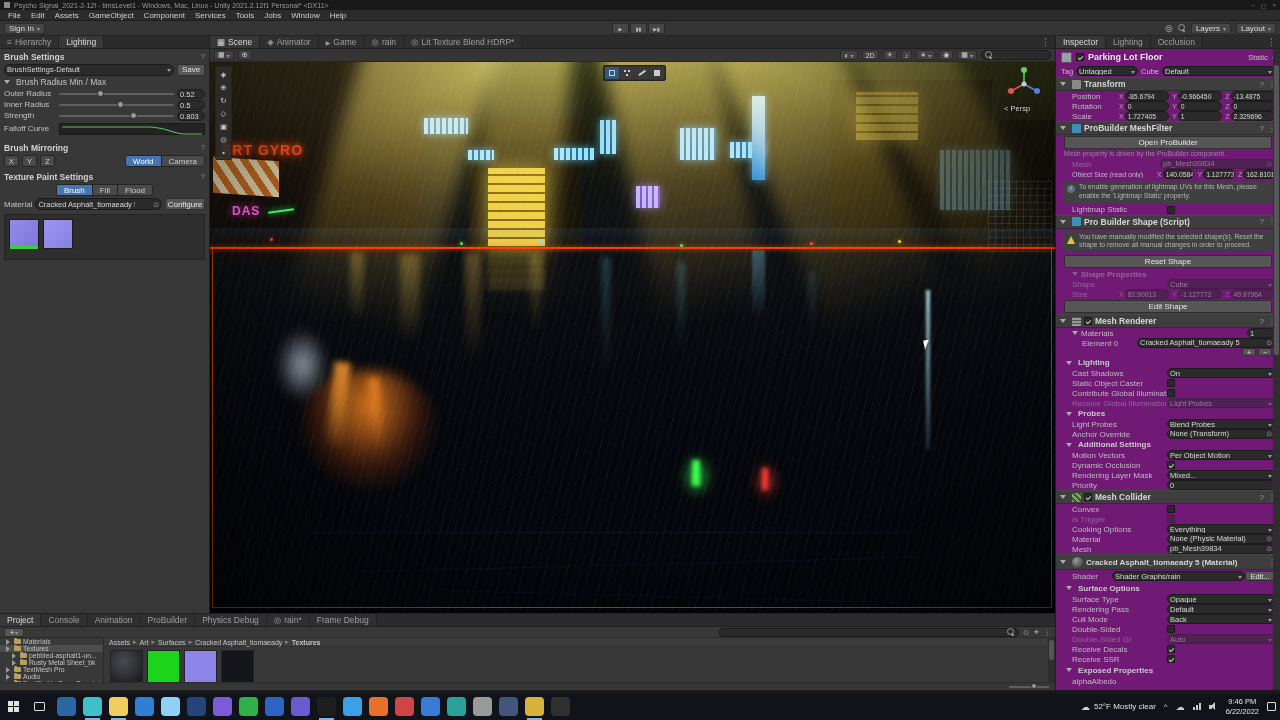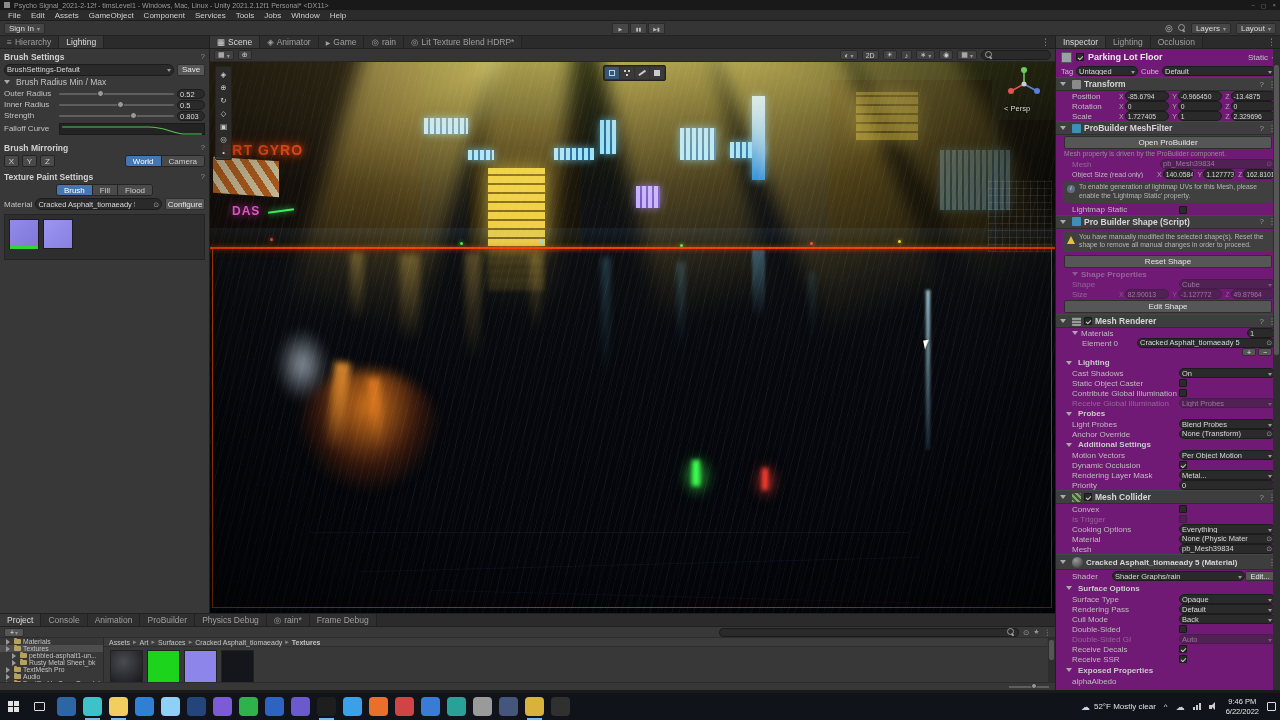--- a/index.html
+++ b/index.html
@@ -89,21 +89,21 @@
 #vp-cursor{position:absolute;left:714px;top:278px;width:0;height:0;border-left:6px solid #fff;border-bottom:9px solid transparent;filter:drop-shadow(0 0 1px #000);transform:rotate(-12deg)}
 
 #inspector{position:absolute;left:1055px;top:36px;width:225px;height:654px;background:#701a75;border-left:1px solid #202020;overflow:hidden}
 .itab-row{height:13px;background:#2b2b2b;display:flex;border-bottom:1px solid #202020}
 .chead{height:14px;background:#3e3e3e;border-top:1px solid #474747;border-bottom:1px solid #2e2e2e;display:flex;align-items:center;gap:3px;padding:0 4px;font-weight:bold;font-size:8.5px;color:#d6d6d6}
 .chead .right{margin-left:auto;display:flex;gap:4px;color:#999;font-weight:normal;font-size:8px}
 .cicon{width:9px;height:9px;flex:none;border-radius:1px;background:#8a8a8a}
 .cicon.pb{background:#3e8fb8}
 .irow{display:flex;align-items:center;height:10px;padding:0 5px 0 16px;font-size:8px;color:#bdbdbd}
 .ilbl{flex:none;overflow:hidden;white-space:nowrap}
-.w44{width:44px}.w82{width:82px;font-size:7px}.w95{width:107px}.w40{width:40px}
+.w44{width:44px}.w82{width:82px;font-size:7px}.w95{width:95px}.w40{width:40px}
 .ax{font-size:7px;color:#a8a8a8;margin:0 1px 0 3px;flex:none}
 .vf{flex:1;min-width:0;font-size:6.8px}
 .infobox{margin:2px 7px;background:#404040;border-radius:2px;padding:2px 3px 2px 16px;font-size:6.8px;line-height:1.3;color:#b5b5b5;position:relative}
 .info-i{position:absolute;left:4px;top:4px;width:8px;height:8px;border-radius:50%;background:#5f6e80;color:#dfe6ee;font-size:6px;display:flex;align-items:center;justify-content:center;font-style:italic}
 .warn-i{position:absolute;left:4px;top:5px;width:0;height:0;border-left:4.5px solid transparent;border-right:4.5px solid transparent;border-bottom:8px solid #e2c23a}
 .subhead{font-weight:bold;color:#cacaca;height:11px;display:flex;align-items:center;padding-left:10px;font-size:8px;gap:3px}
 .sphere{width:11px;height:11px;border-radius:50%;background:radial-gradient(circle at 35% 30%,#9a9a9a,#2e2e2e);flex:none}
 .iscroll{position:absolute;right:0;top:13px;bottom:0;width:7px;background:#2e2e2e}
 .iscroll .th{position:absolute;right:1px;top:16px;width:5px;height:290px;background:#565656;border-radius:2px}
 
@@ -664,21 +664,21 @@
   <div class="irow">
     <span class="ilbl w95">Motion Vectors</span>
     <span class="fld dd" style="flex:1">Per Object Motion</span>
   </div>
   <div class="irow">
     <span class="ilbl w95">Dynamic Occlusion</span>
     <span class="cb on"></span>
   </div>
   <div class="irow">
     <span class="ilbl w95">Rendering Layer Mask</span>
-    <span class="fld dd" style="flex:1">Metal...</span>
+    <span class="fld dd" style="flex:1">Mixed...</span>
   </div>
   <div class="irow">
     <span class="ilbl w95">Priority</span>
     <span class="fld" style="flex:1">0</span>
   </div>
 
   <div class="chead">
     <span class="fo"></span>
     <span class="cicon" style="background:repeating-linear-gradient(45deg,#7fa86a 0 2px,#44583a 2px 4px)"></span>
     <span class="cb on"></span>

